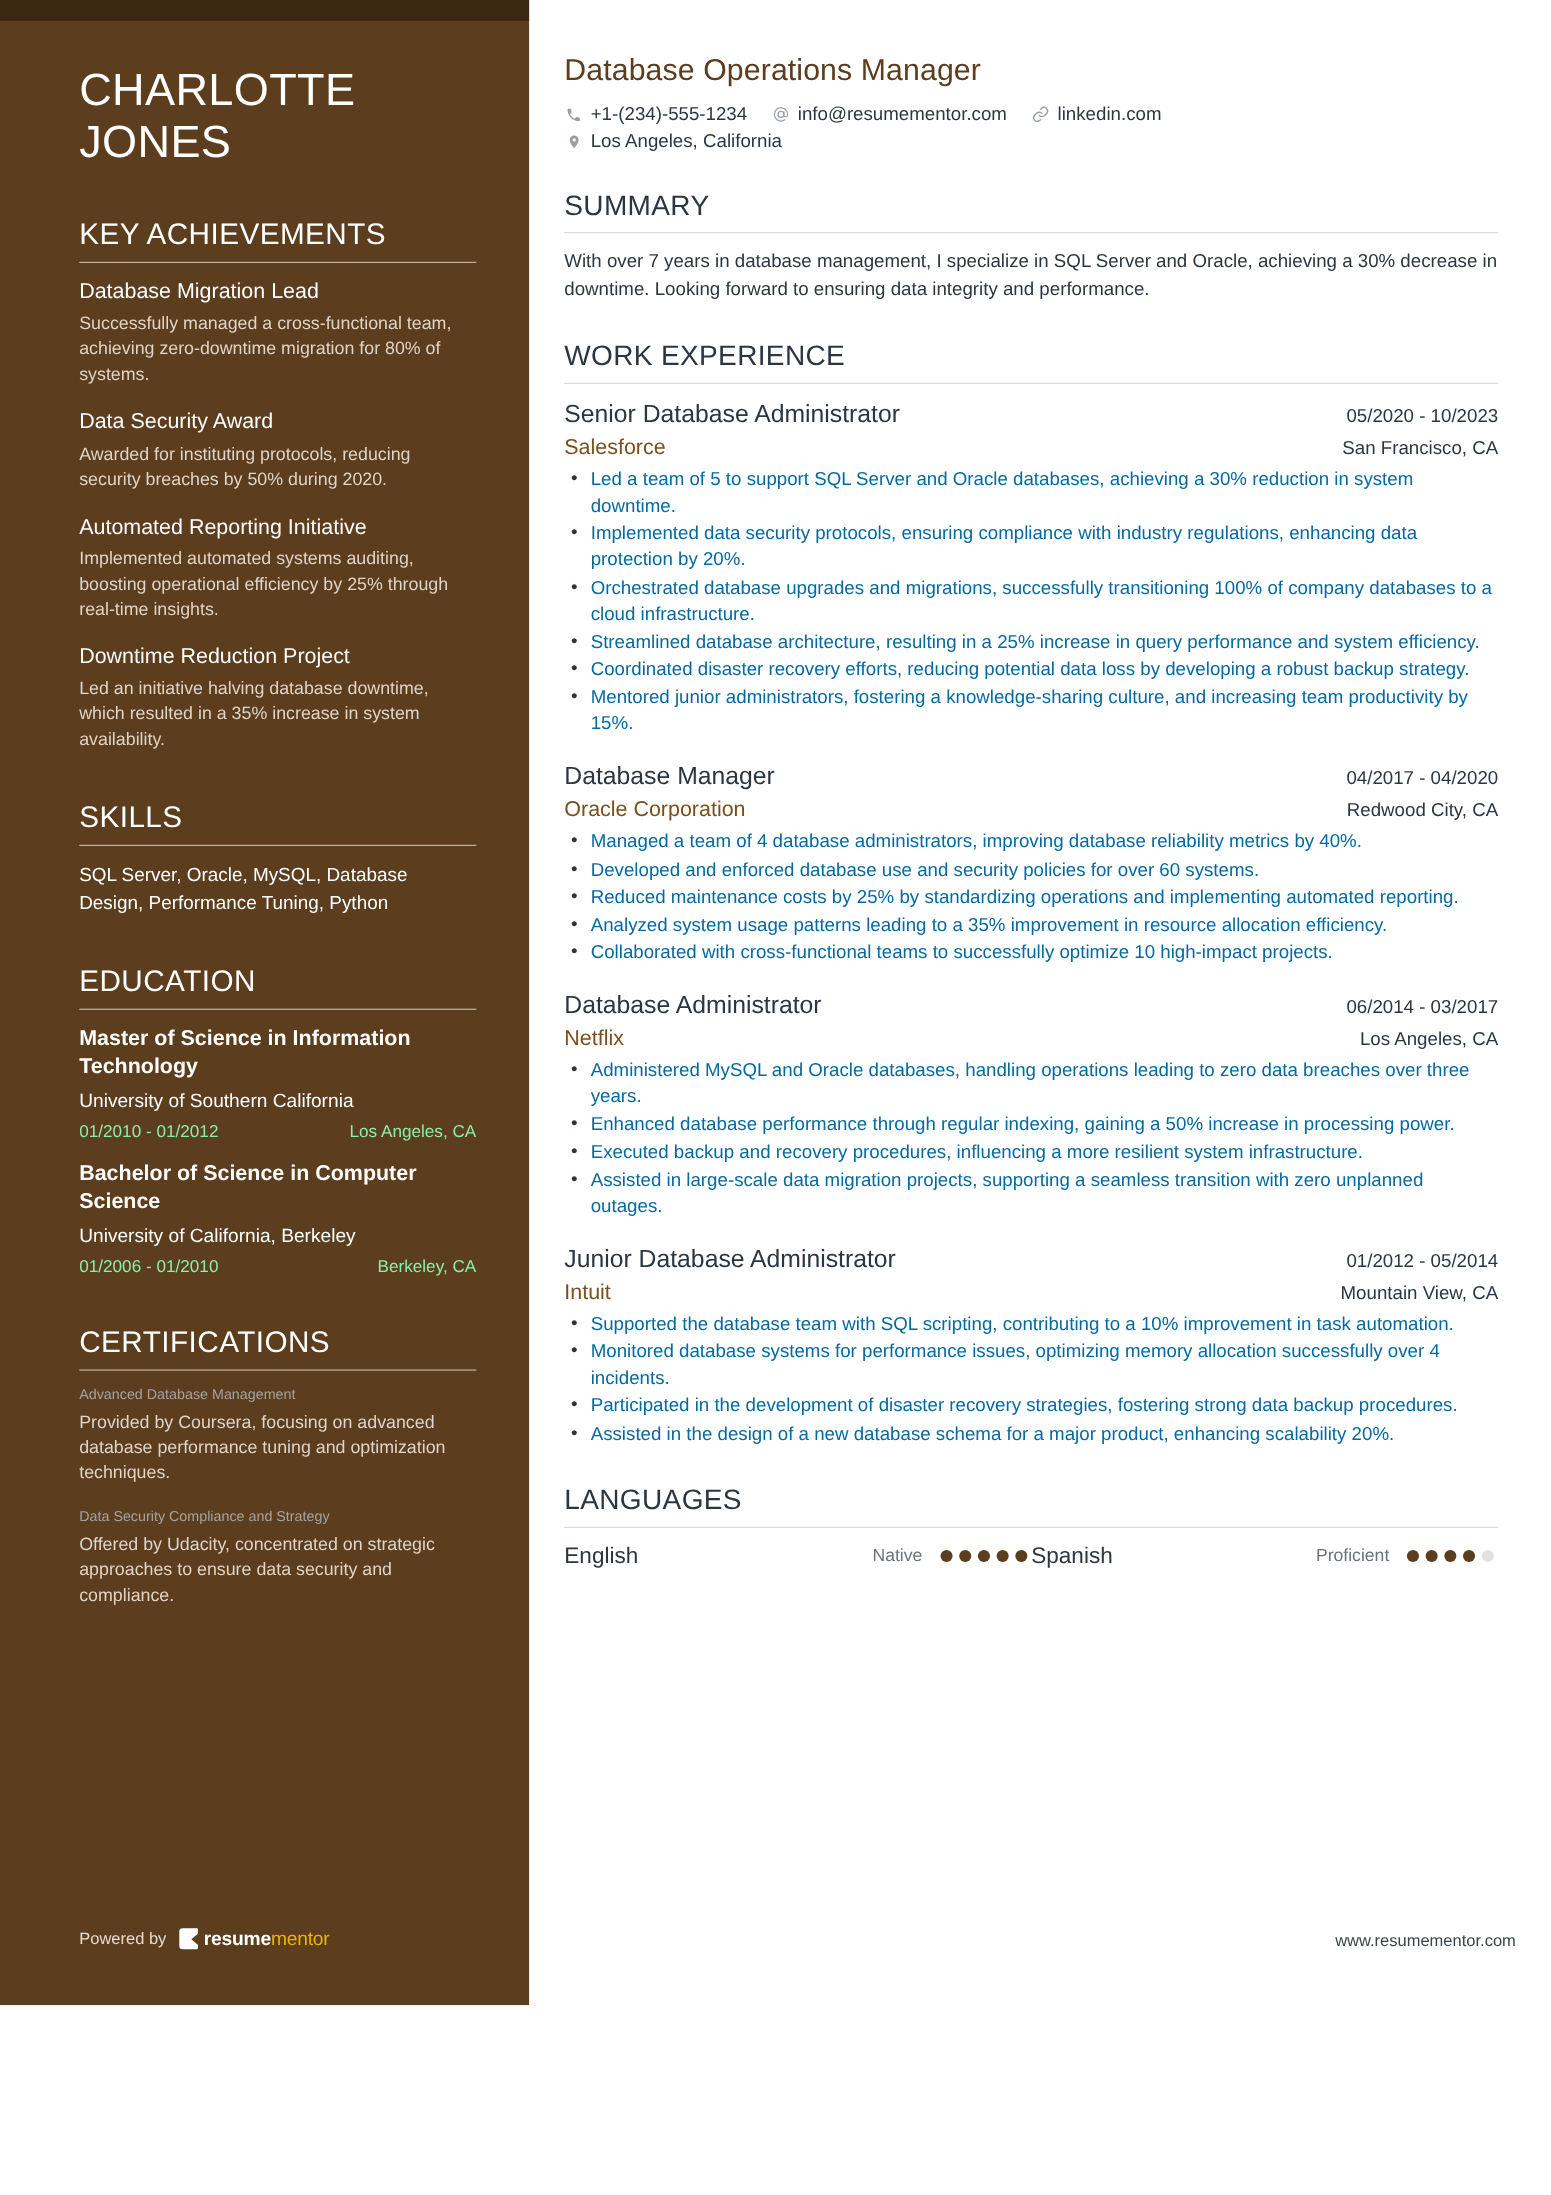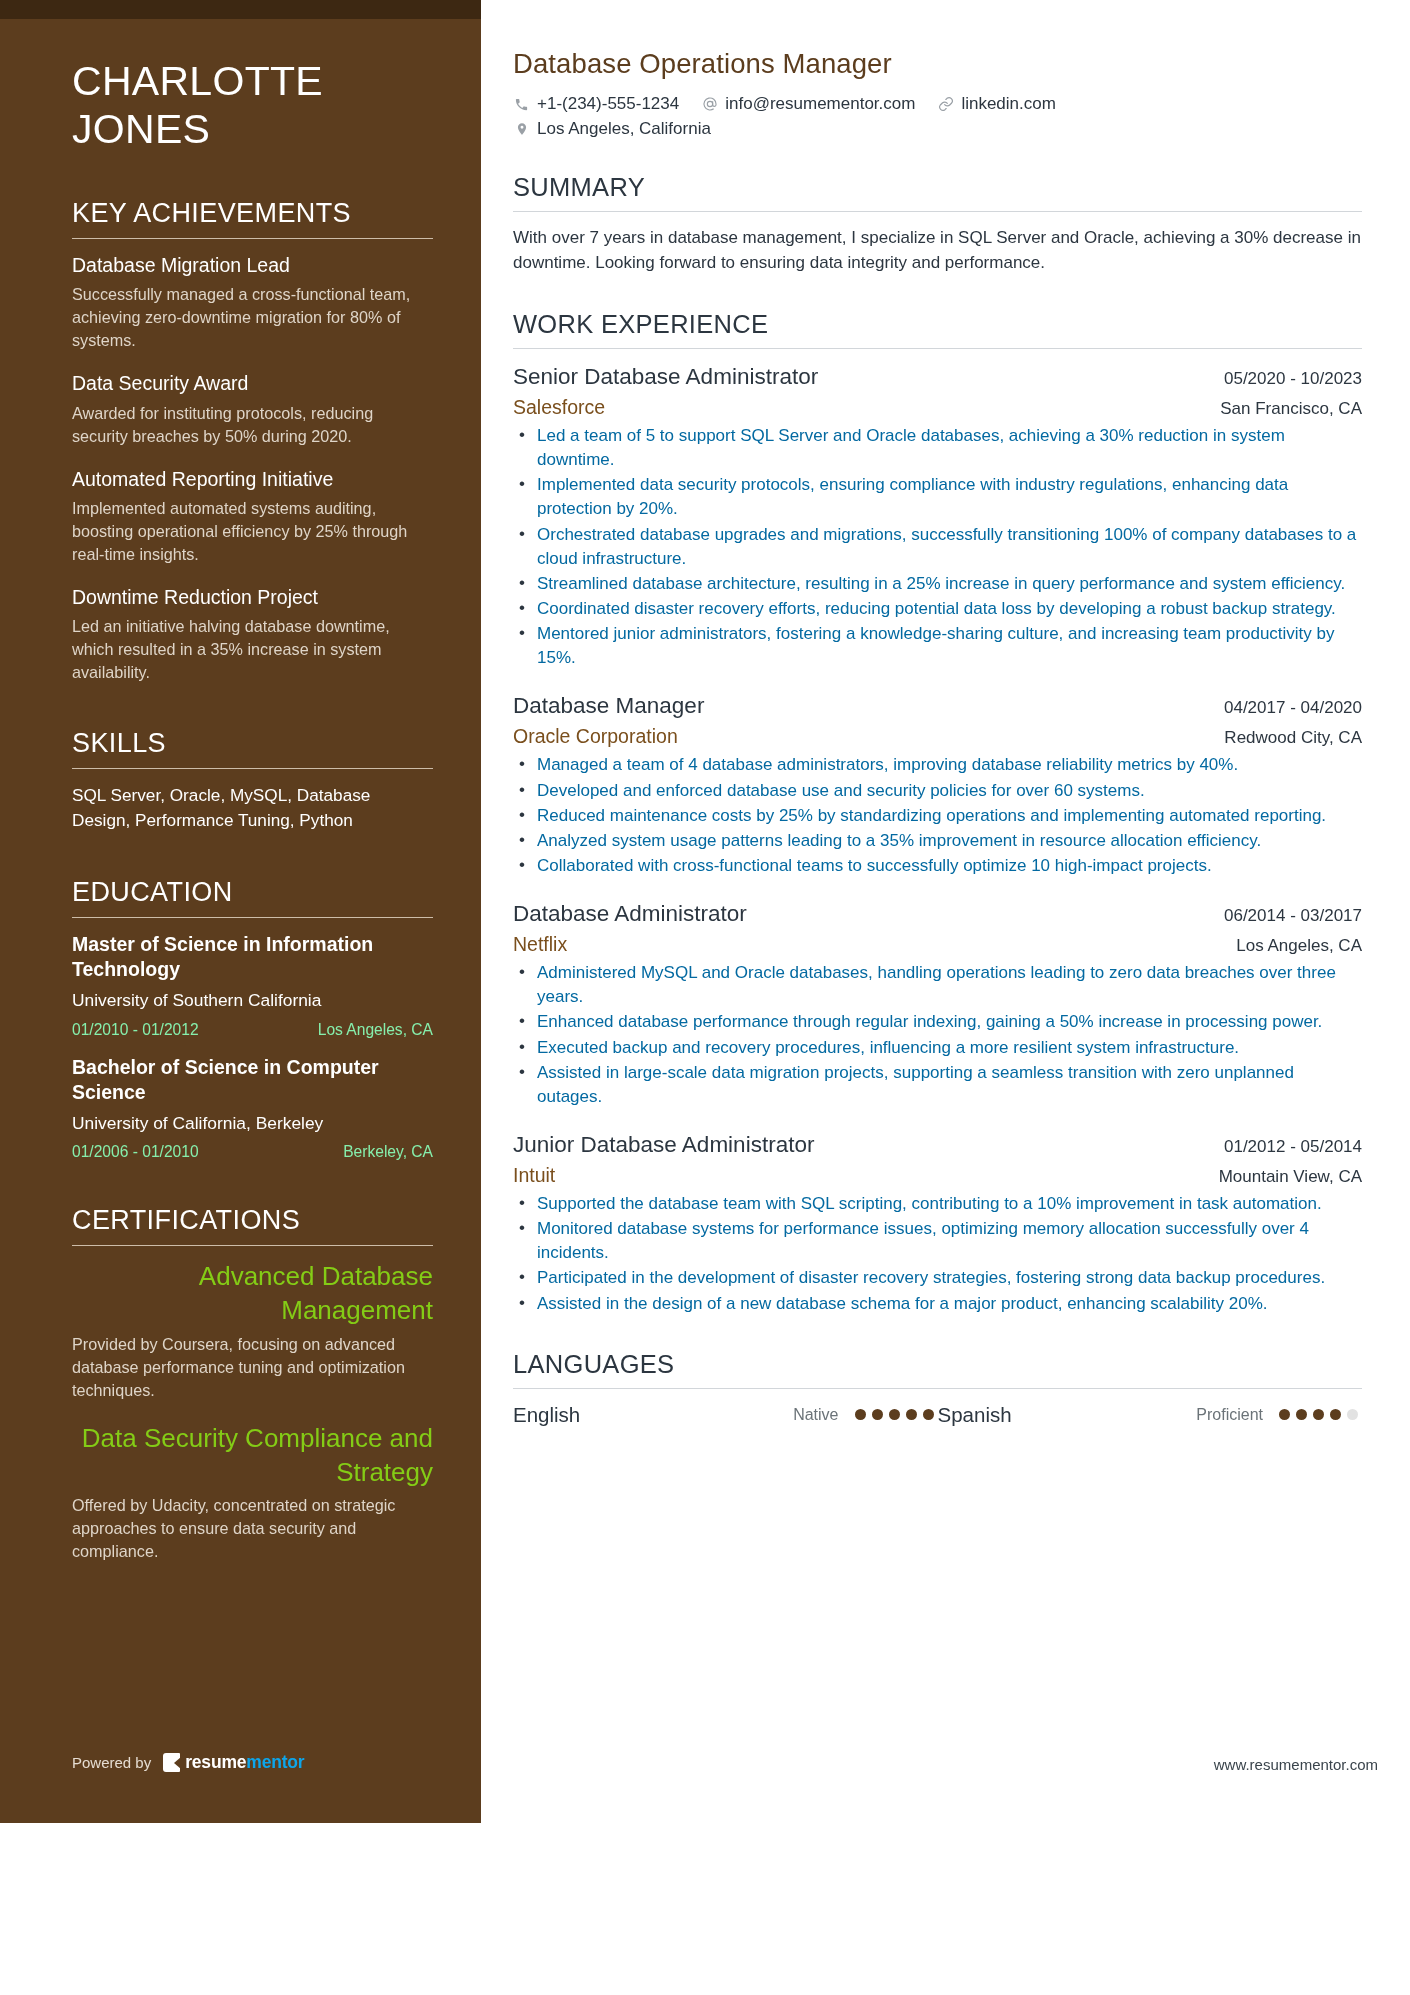--- a/index.html
+++ b/index.html
@@ -96,25 +96,24 @@
   .edu-meta {
     display: flex;
     justify-content: space-between;
     font-size: 15.6px;
     color: #86efac;
   }
 
   .cert { margin-bottom: 20px; }
   .cert:last-child { margin-bottom: 0; }
   .cert-title {
-    font-size: 26px;
+    font-size: 13px;
     line-height: 1.3;
-    color: #84cc16;
+    color: #a3a3a3;
     margin-bottom: 5px;
-    text-align: right;
   }
   .cert-desc {
     font-size: 16.2px;
     line-height: 1.42;
     color: #dfd5c8;
   }
 
   .sidebar-footer {
     position: absolute;
     left: 72px;
@@ -141,21 +140,21 @@
   .rm-mark::after {
     content: "";
     position: absolute;
     right: -1px; top: 4px;
     border-top: 6px solid transparent;
     border-bottom: 6px solid transparent;
     border-right: 7px solid #5c3d1e;
   }
   .rm-text { font-size: 17.5px; letter-spacing: -0.2px; }
   .rm-text b { font-weight: 700; color: #ffffff; }
-  .rm-text span { font-weight: 700; color: #0ea5e9; }
+  .rm-text span { font-weight: 400; color: #eab308; }
 
   
   .main {
     flex: 1;
     padding: 48px 48px 0 32px;
     position: relative;
     color: #2c3640;
   }
   .job-title-top {
     font-size: 27.5px;

